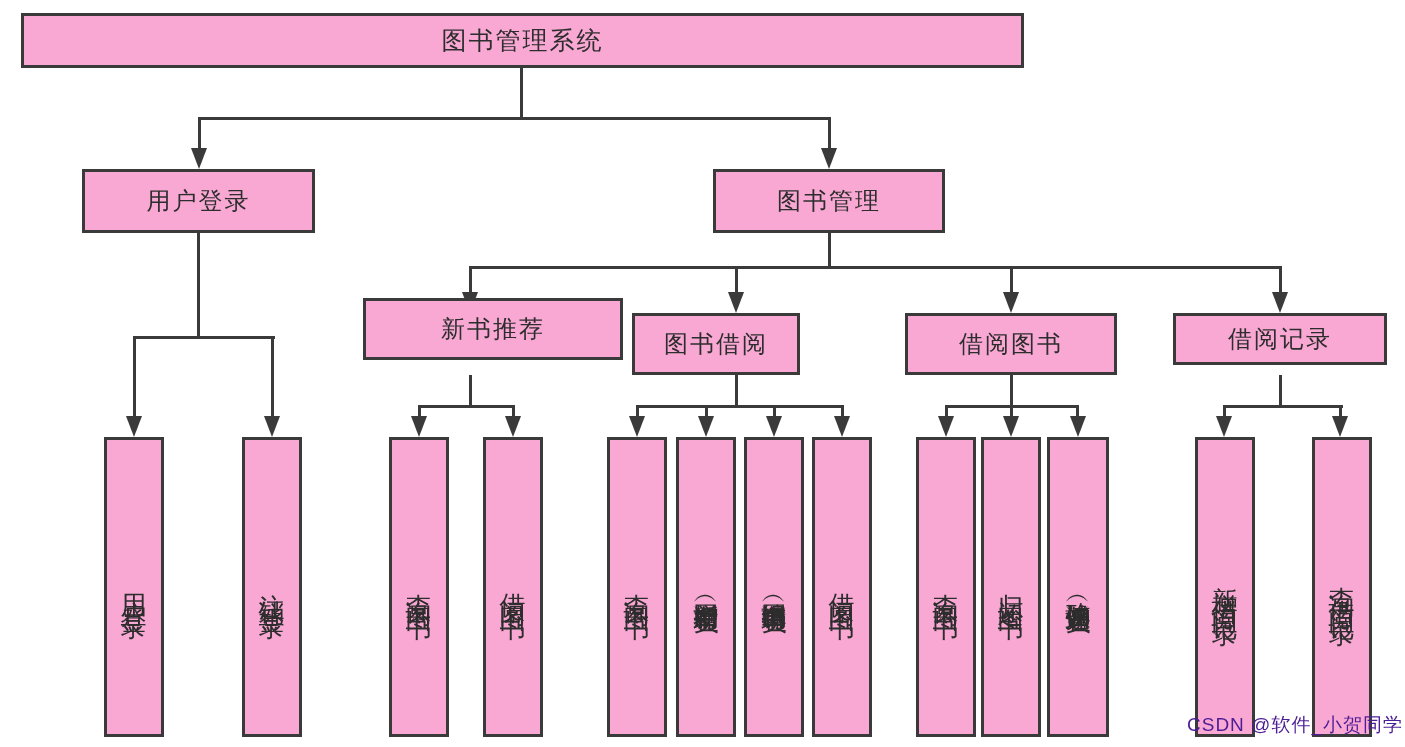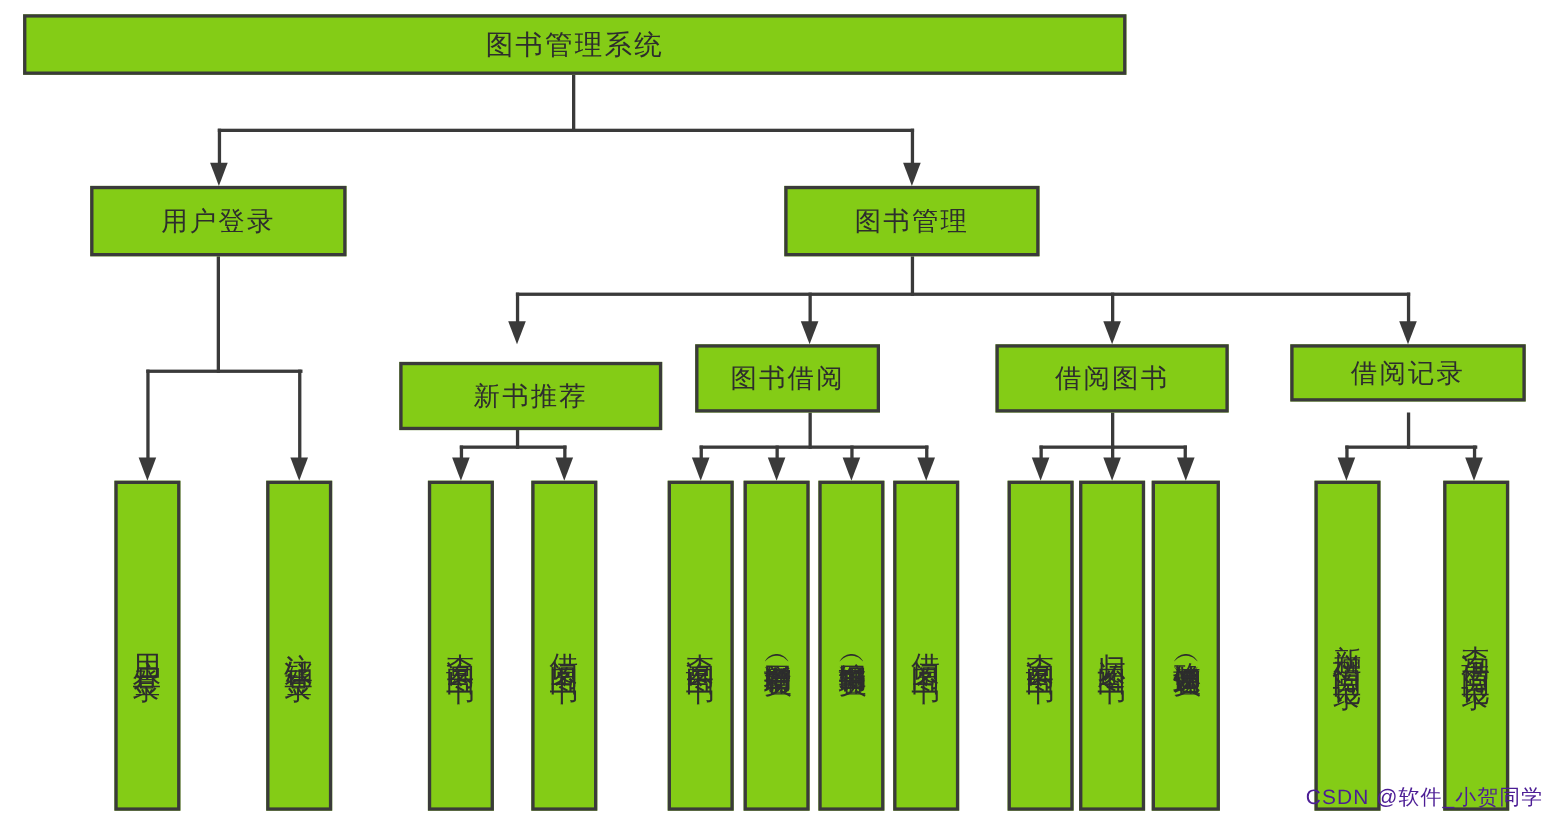--- a/index.html
+++ b/index.html
@@ -3,21 +3,21 @@
 <meta charset="utf-8">
 <style>
   html,body{margin:0;padding:0;background:#ffffff;}
   .canvas{
     position:relative;width:1405px;height:747px;background:#ffffff;
     font-family:"Liberation Sans","DejaVu Sans",sans-serif;
     overflow:hidden;
   }
   .node{
     position:absolute;box-sizing:border-box;
-    border:3px solid #3a3a3a;background:#84cc16;
+    border:3px solid #3a3a3a;background:#f9a8d4;
     display:flex;align-items:center;justify-content:center;
     color:#2d2d2d;font-size:24px;letter-spacing:2px;white-space:nowrap;
   }
   .root{font-size:25px;}
   .leaf{width:60px;top:437px;height:300px;}
   .vtext{
     writing-mode:vertical-rl;text-orientation:mixed;
     font-size:26px;letter-spacing:7px;line-height:1;
   }
   .vtext.tight{font-size:25px;letter-spacing:1px;}
@@ -103,21 +103,21 @@
     <span>图书管理系统</span>
   </div>
 
   <div class="node" style="left:82px;top:169px;width:233px;height:64px;">
     <span>用户登录</span>
   </div>
   <div class="node" style="left:713px;top:169px;width:232px;height:64px;text-align:center;">
     <span>图书管理</span>
   </div>
 
-  <div class="node" style="left:363px;top:329px;width:239px;height:62px;">
+  <div class="node" style="left:363px;top:298px;width:260px;height:62px;">
     <span>新书推荐</span>
   </div>
   <div class="node" style="left:632px;top:313px;width:168px;height:62px;">
     <span>图书借阅</span>
   </div>
   <div class="node" style="left:905px;top:313px;width:212px;height:62px;">
     <span>借阅图书</span>
   </div>
   <div class="node" style="left:1173px;top:313px;width:214px;height:52px;">
     <span>借阅记录</span>

